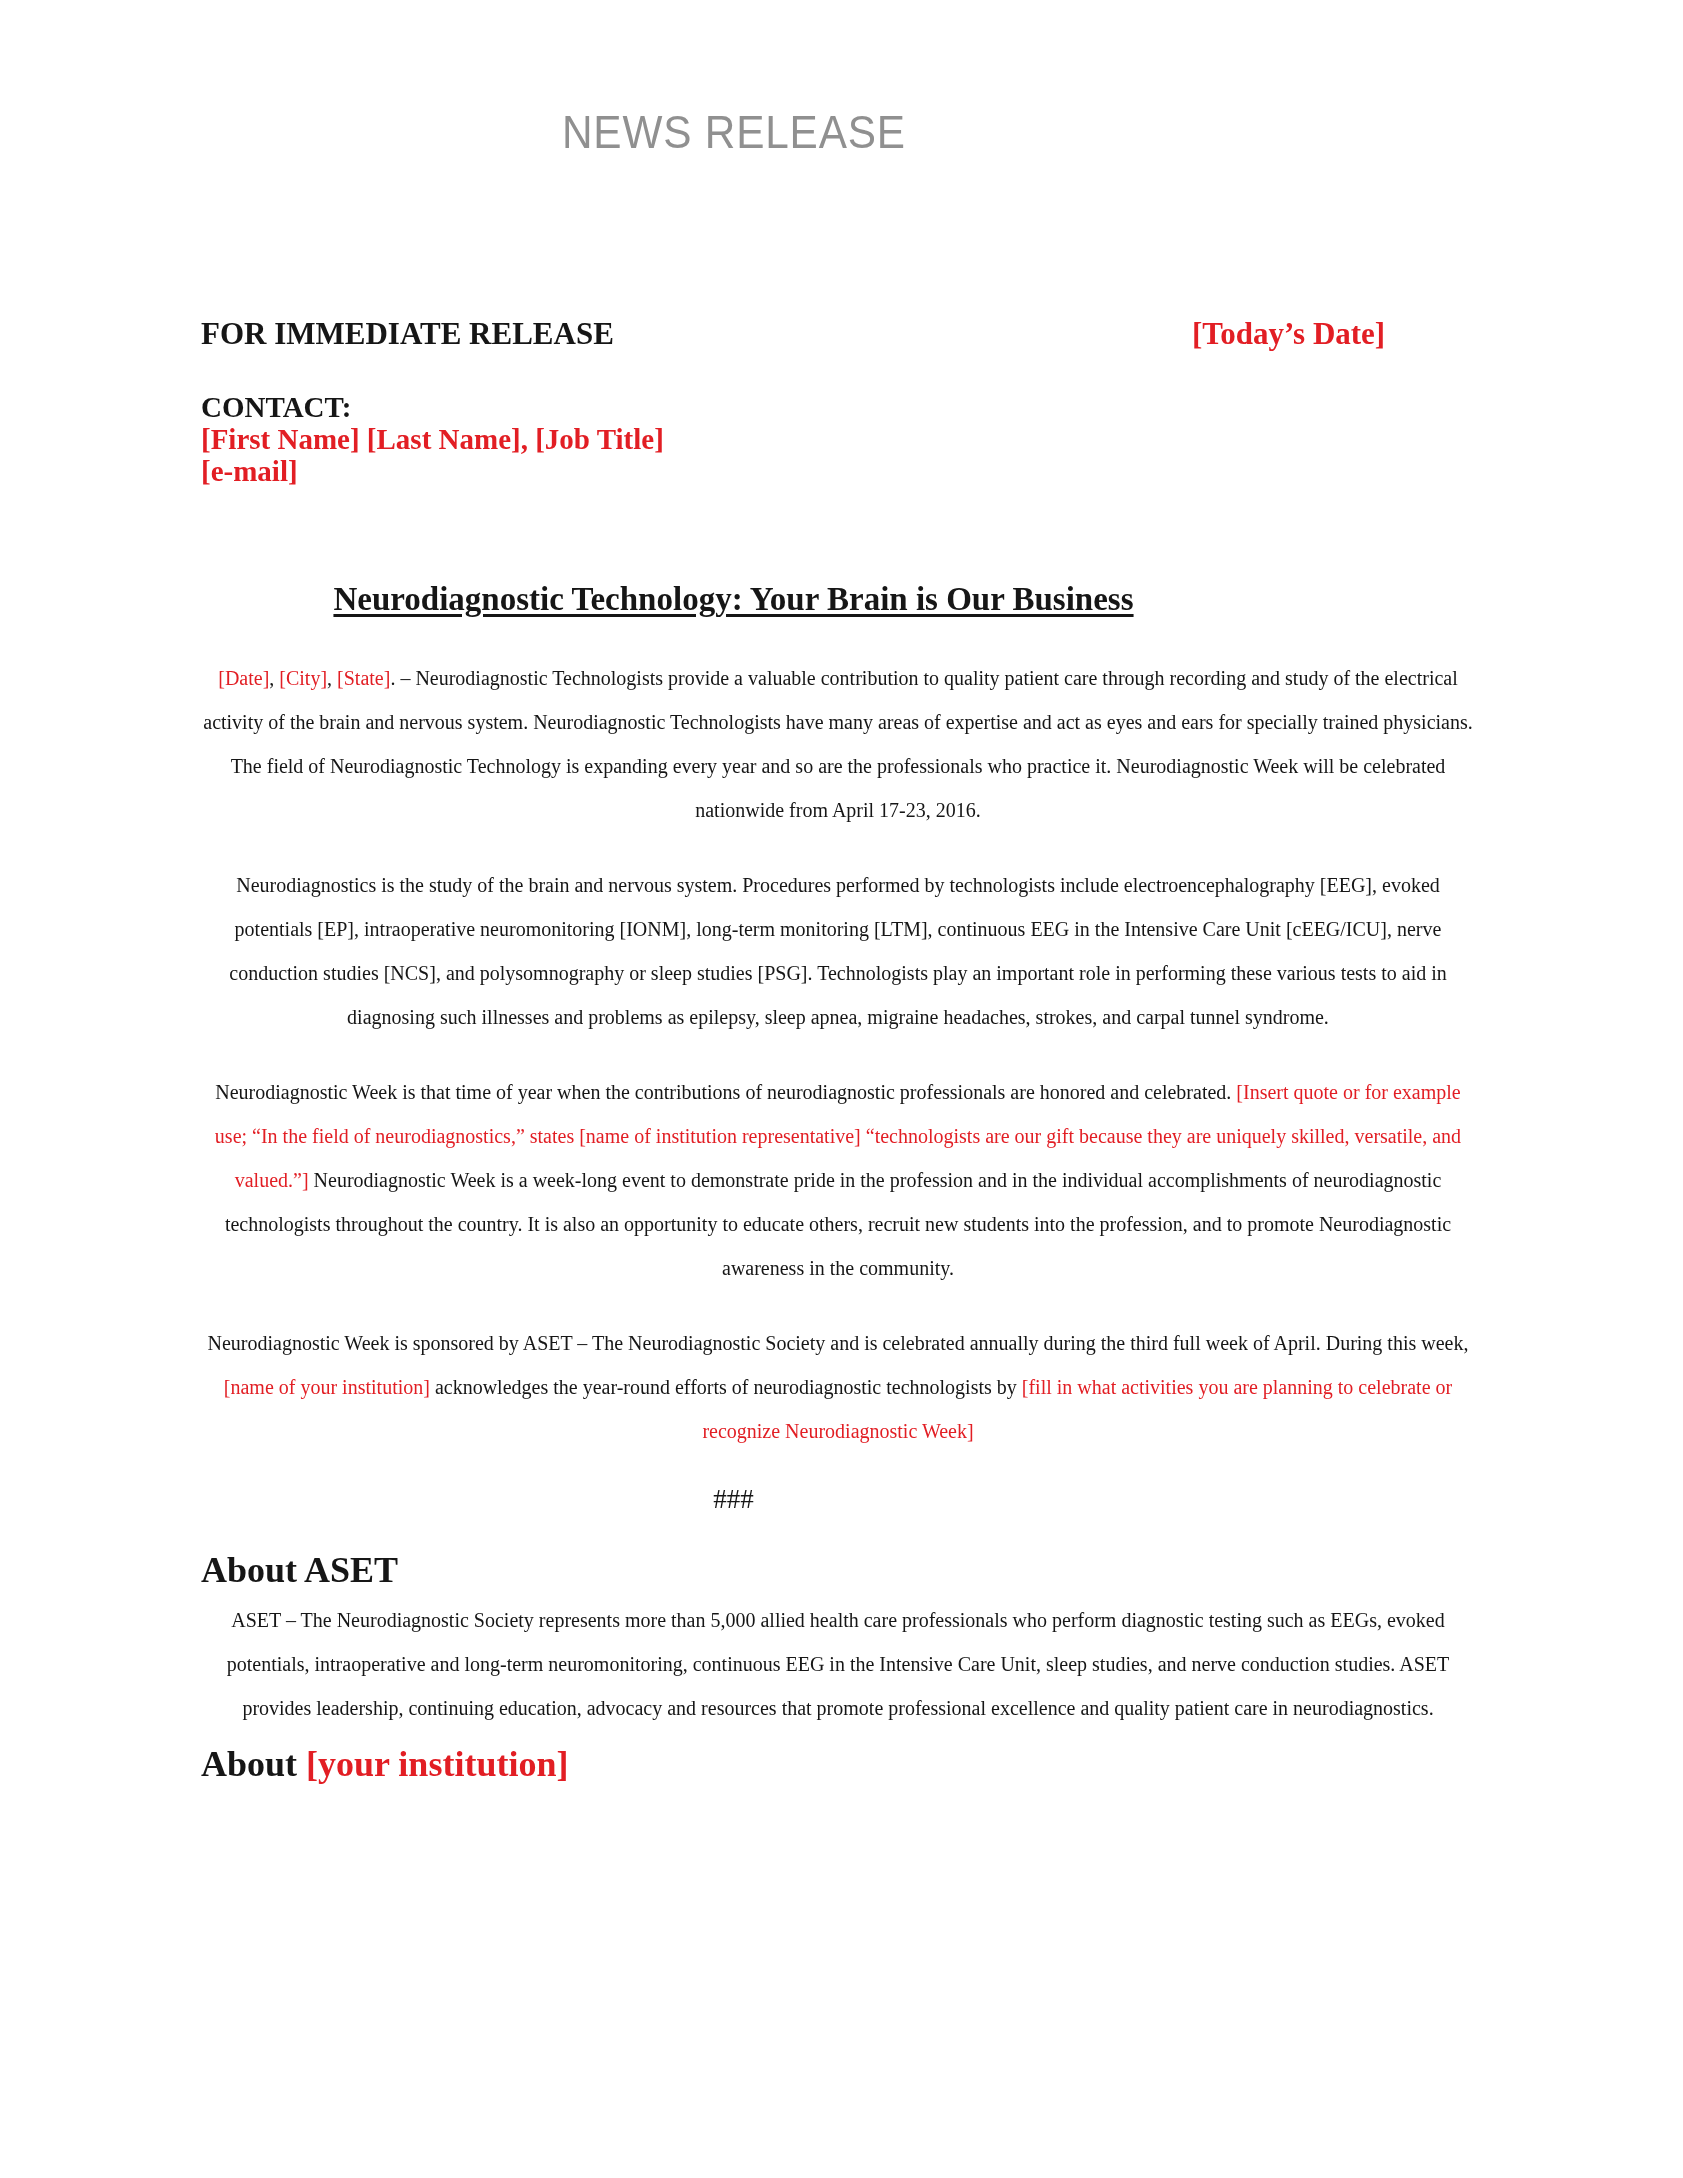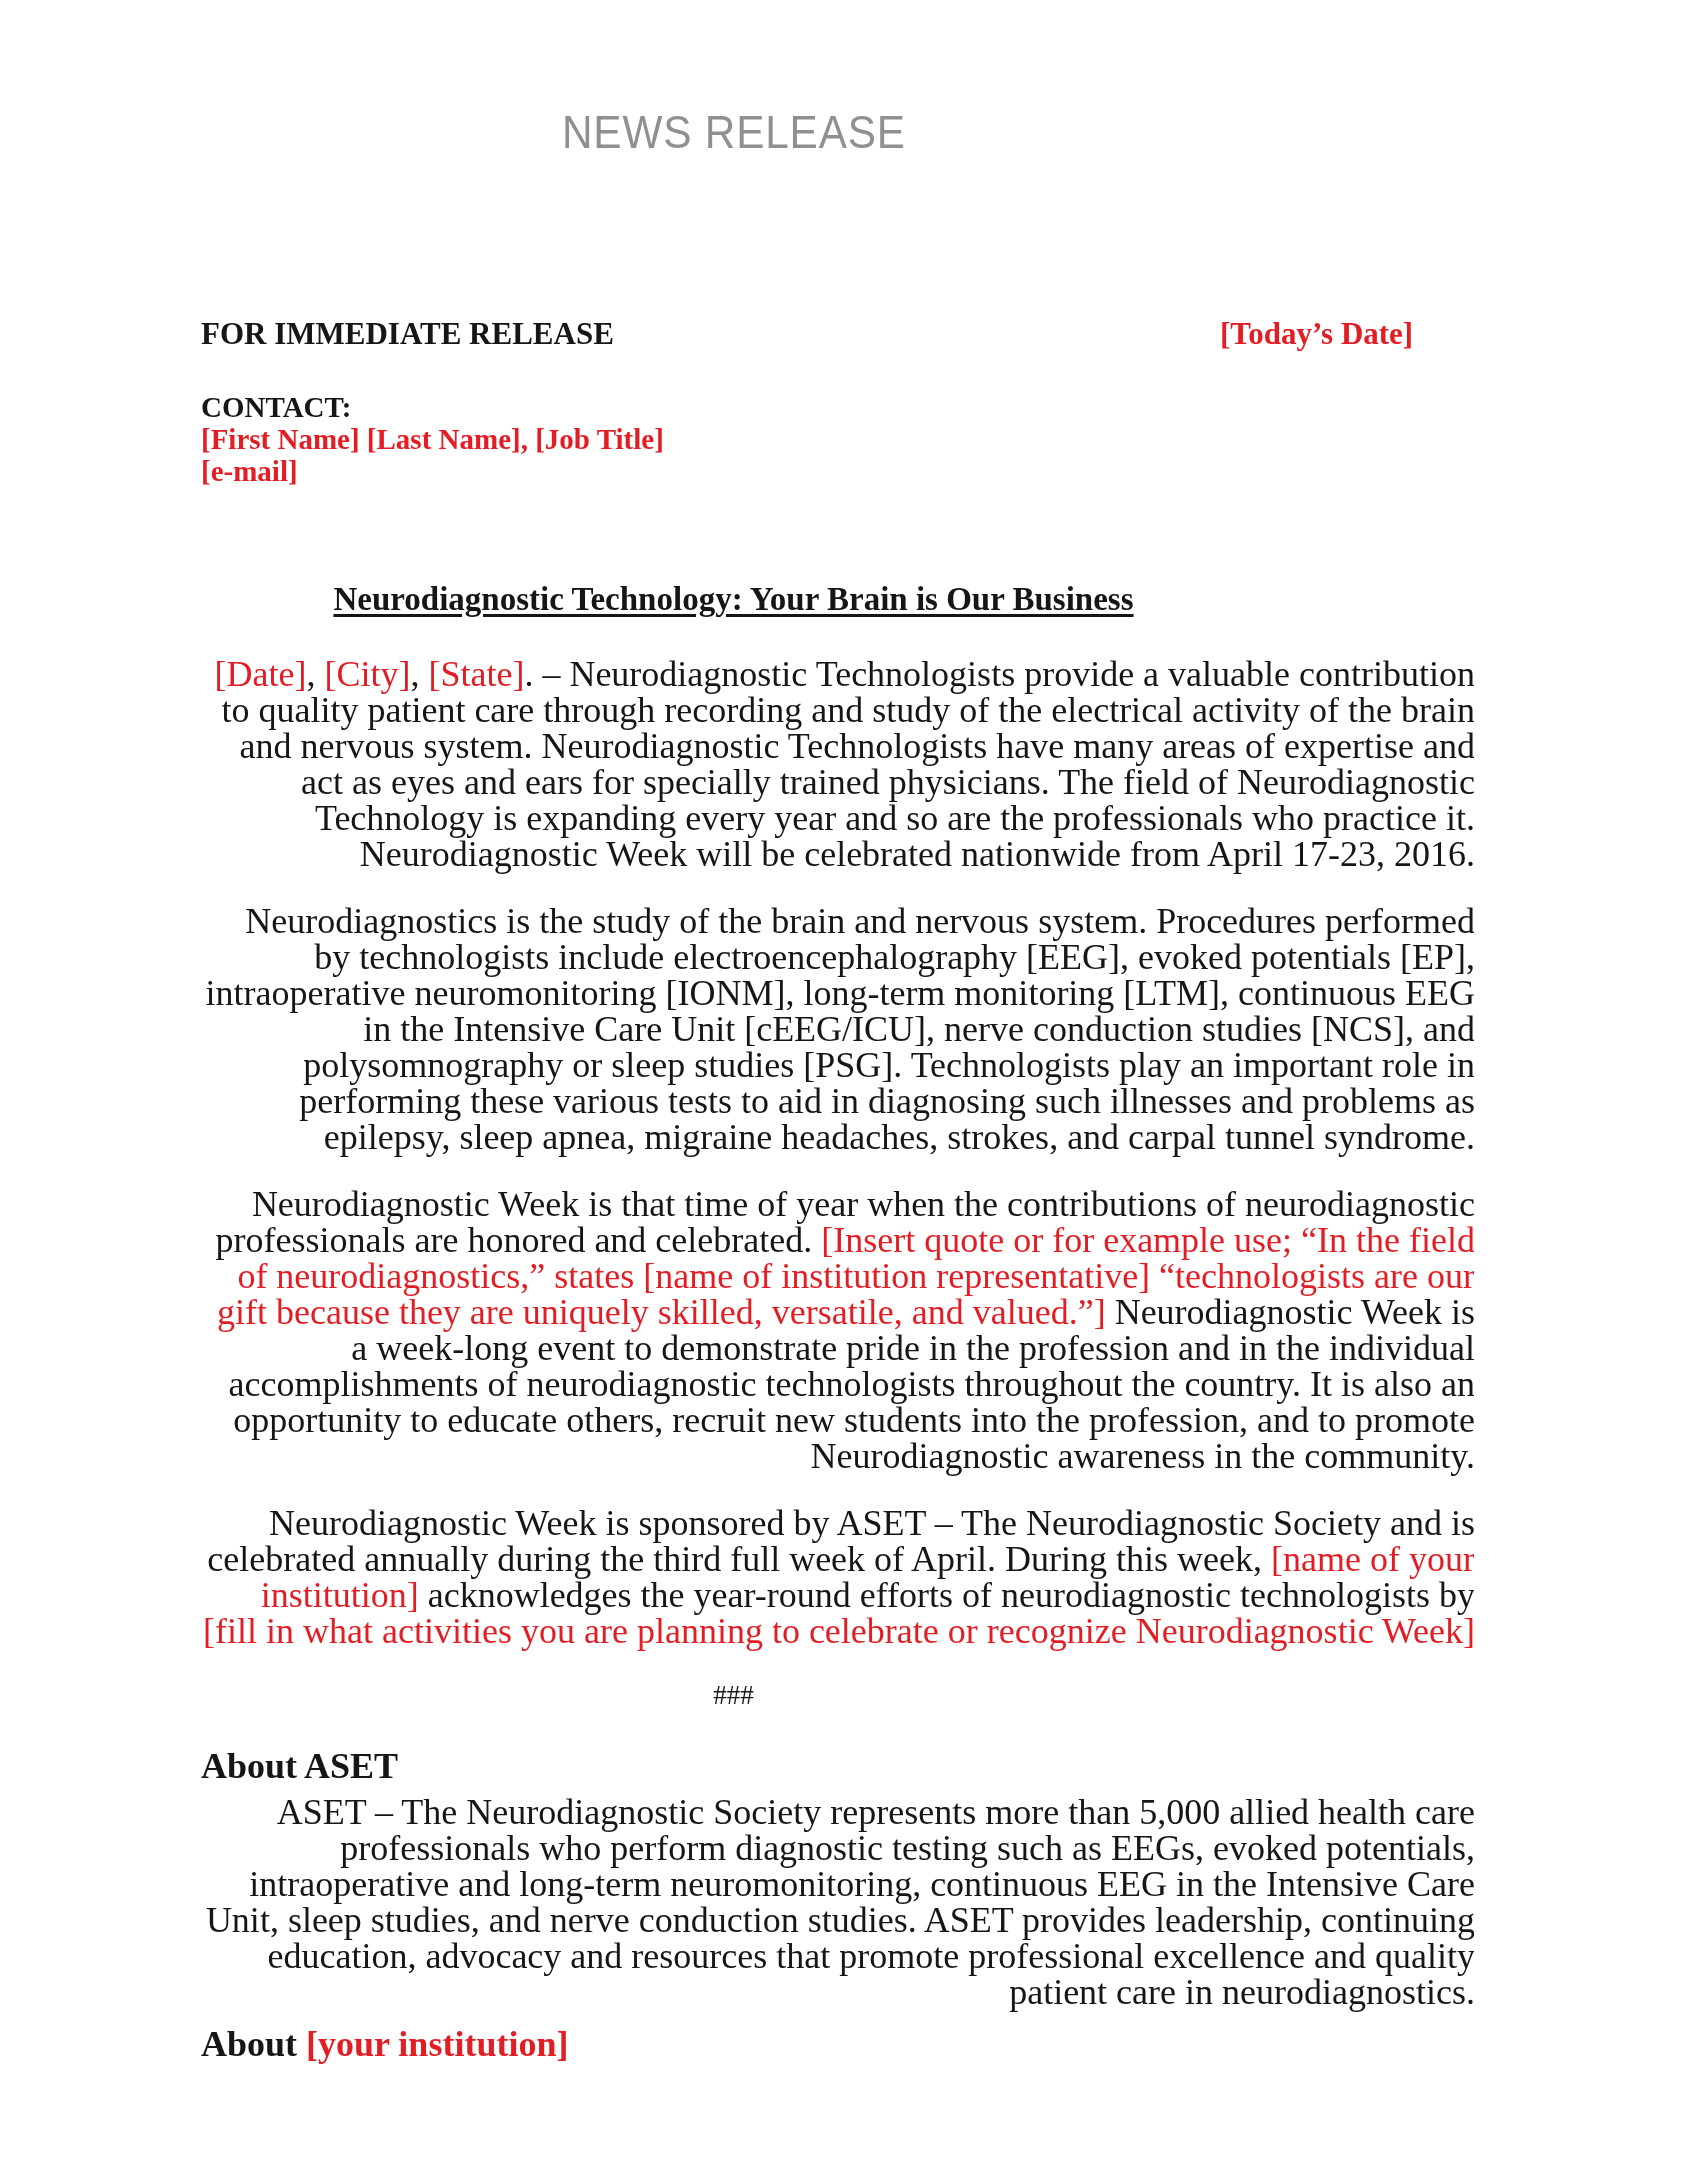--- a/index.html
+++ b/index.html
@@ -25,43 +25,43 @@
   }
   .masthead .squeeze { display: inline-block; transform: scaleX(0.92); transform-origin: center; }
   .release-row {
     position: relative;
     margin-top: 167px;
     font-size: 31px;
     font-weight: bold;
     line-height: 34px;
     white-space: nowrap;
   }
-  .release-row .date { position: absolute; left: 1019px; top: 0; }
+  .release-row .date { position: absolute; left: 991px; top: 0; }
   .contact {
     margin-top: 40px;
     font-size: 29px;
     font-weight: bold;
     line-height: 32px;
   }
   .headline {
     margin: 92px 0 0 0;
     text-align: center;
     font-size: 33px;
     font-weight: bold;
     line-height: 41px;
     text-decoration: underline;
     text-underline-offset: 3.7px;
     font-family: Liberation Serif, serif;
   }
   .para {
     width: 1274px;
     margin: 31px 0 0 0;
-    font-size: 36px;
-    line-height: 36px;
-    text-align: right;
+    font-size: 20px;
+    line-height: 44px;
+    text-align: center;
   }
   .para.first { margin-top: 36px; }
   .divider {
     margin-top: 31px;
     text-align: center;
     font-size: 27px;
     line-height: 31px;
   }
   .about-h {
     margin: 34px 0 0 0;

